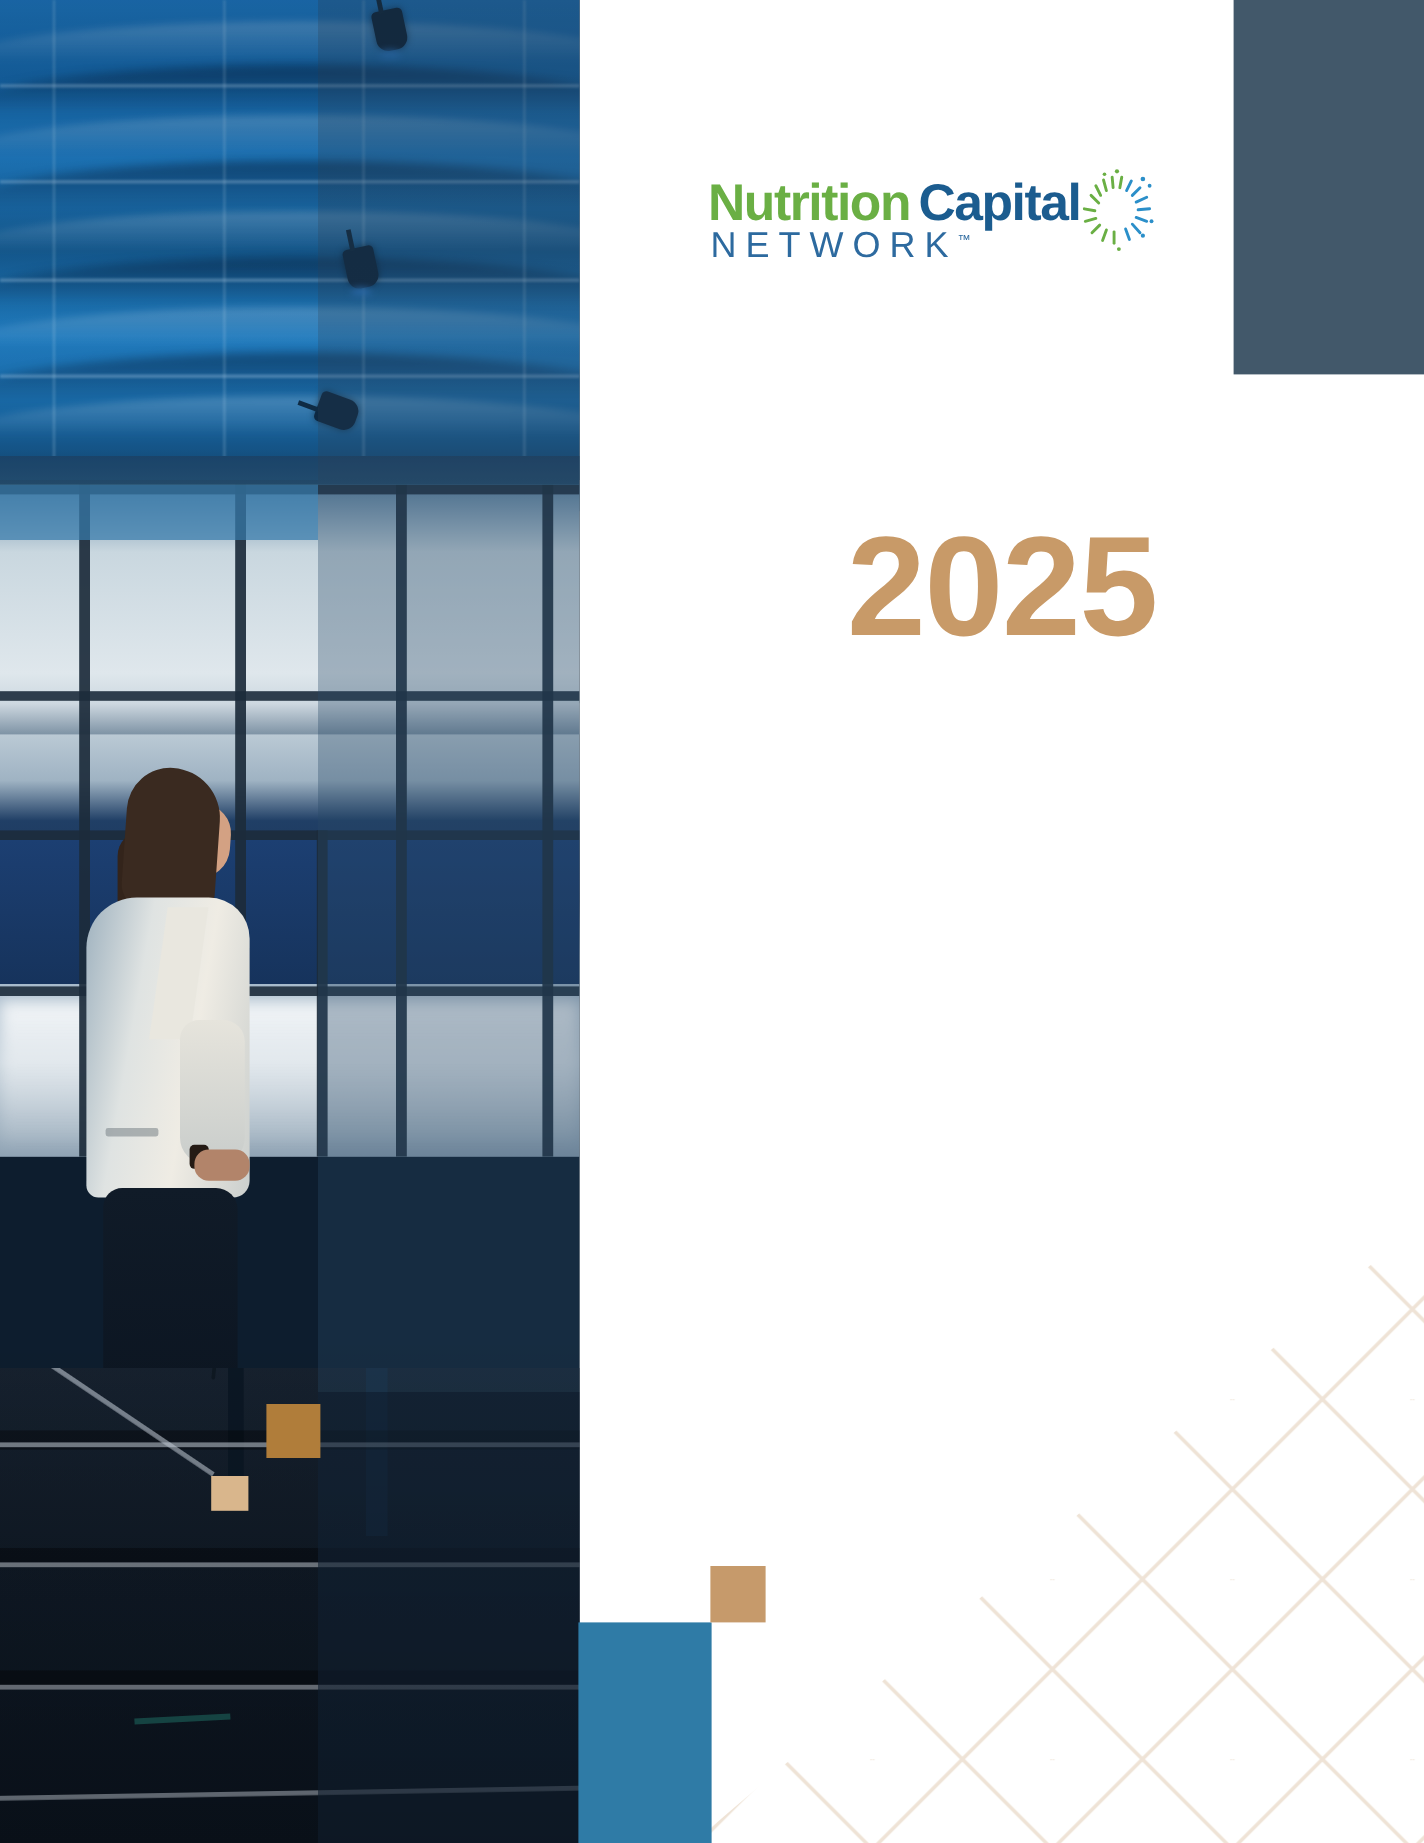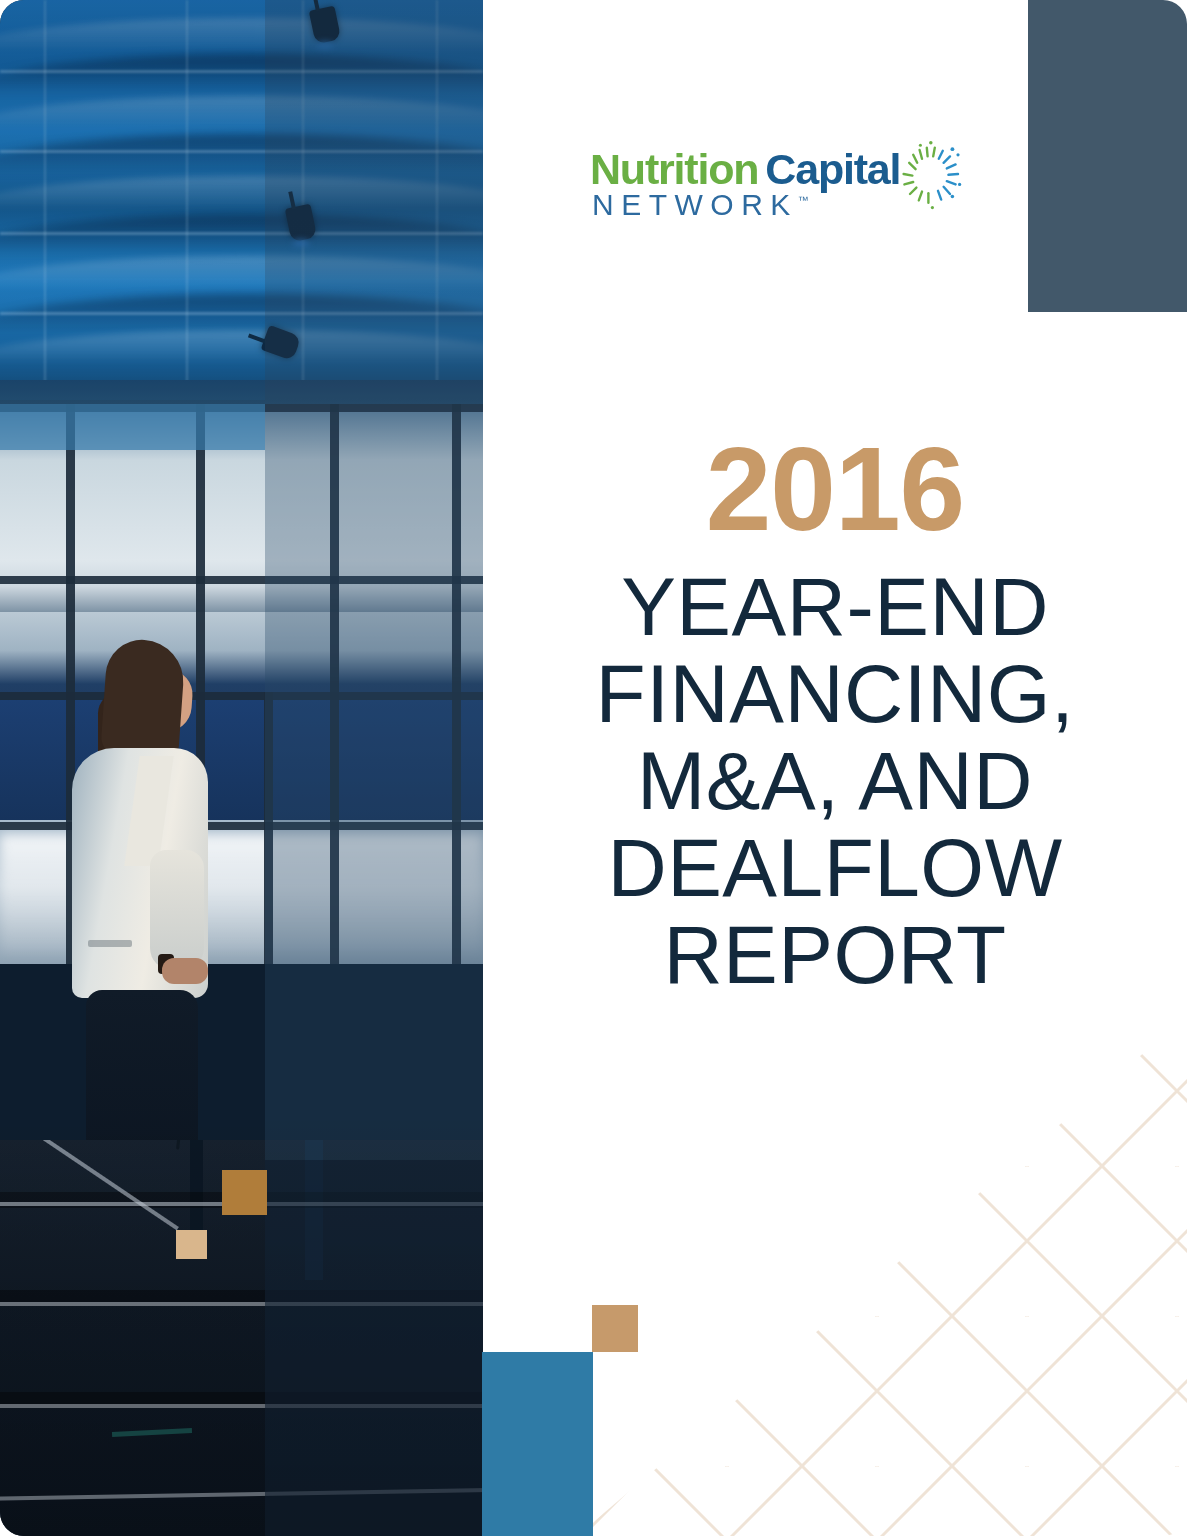--- a/index.html
+++ b/index.html
@@ -1,21 +1,21 @@
 <!DOCTYPE html>
 <html><head>
 <meta charset="utf-8">
 <style>
   html,body{margin:0;padding:0;background:#ffffff;}
   body{
     width:1187px;height:1536px;overflow:hidden;position:relative;
     font-family:"Liberation Sans", sans-serif;
     -webkit-font-smoothing:antialiased;
   }
-  .page{position:absolute;inset:0;background:#fff;overflow:hidden;border-radius:24px;}
+  .page{position:absolute;inset:0;background:#fff;overflow:hidden;}
 
   
   .photo{
     position:absolute;left:0;top:0;width:483px;height:1536px;overflow:hidden;
     background:#0d1d2e;
   }
 
   
   .ceiling{
     position:absolute;left:0;top:0;width:483px;height:400px;
@@ -322,24 +322,17 @@
         <g fill="#6aaf44">
           <circle cx="61" cy="11" r="2.2"></circle>
           <circle cx="48" cy="14" r="1.9"></circle>
           <circle cx="63" cy="92" r="2"></circle>
         </g>
       </g>
     </svg>
   </div>
 
   <div class="title-wrap">
-    <div class="year">2016</div>
-    <div class="title">
-      <span>YEAR-END</span>
-      <span>FINANCING,</span>
-      <span>M&amp;A, AND</span>
-      <span>DEALFLOW</span>
-      <span>REPORT</span>
-    </div>
+    <div class="year">2025</div>
   </div>
 
 
 </div>
 
 </body></html>

